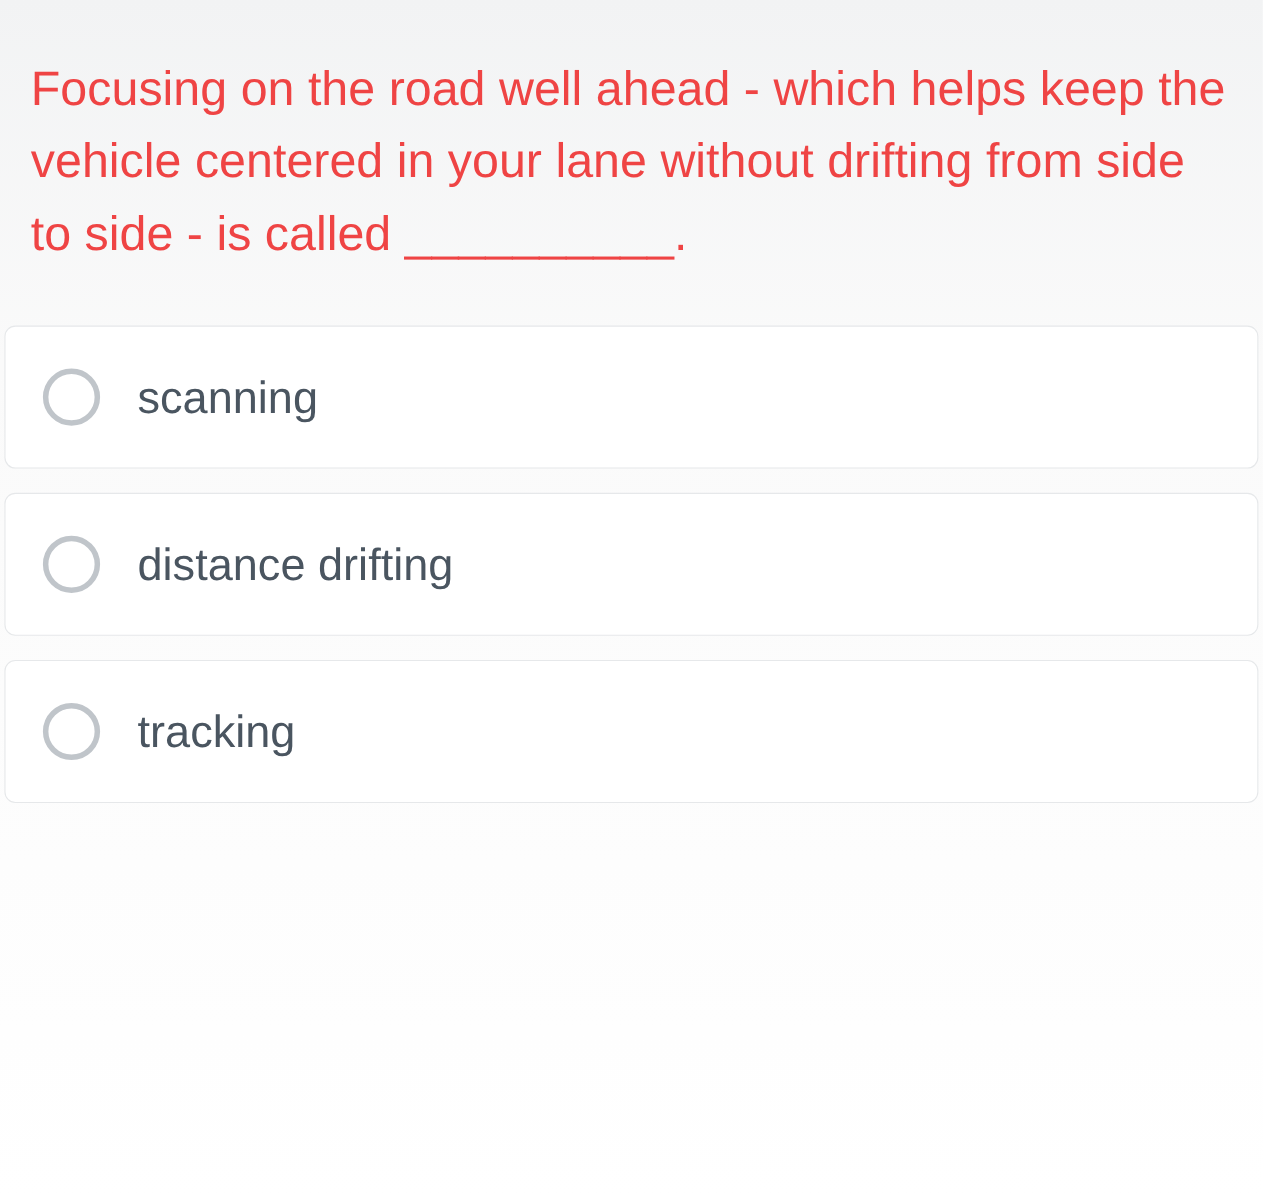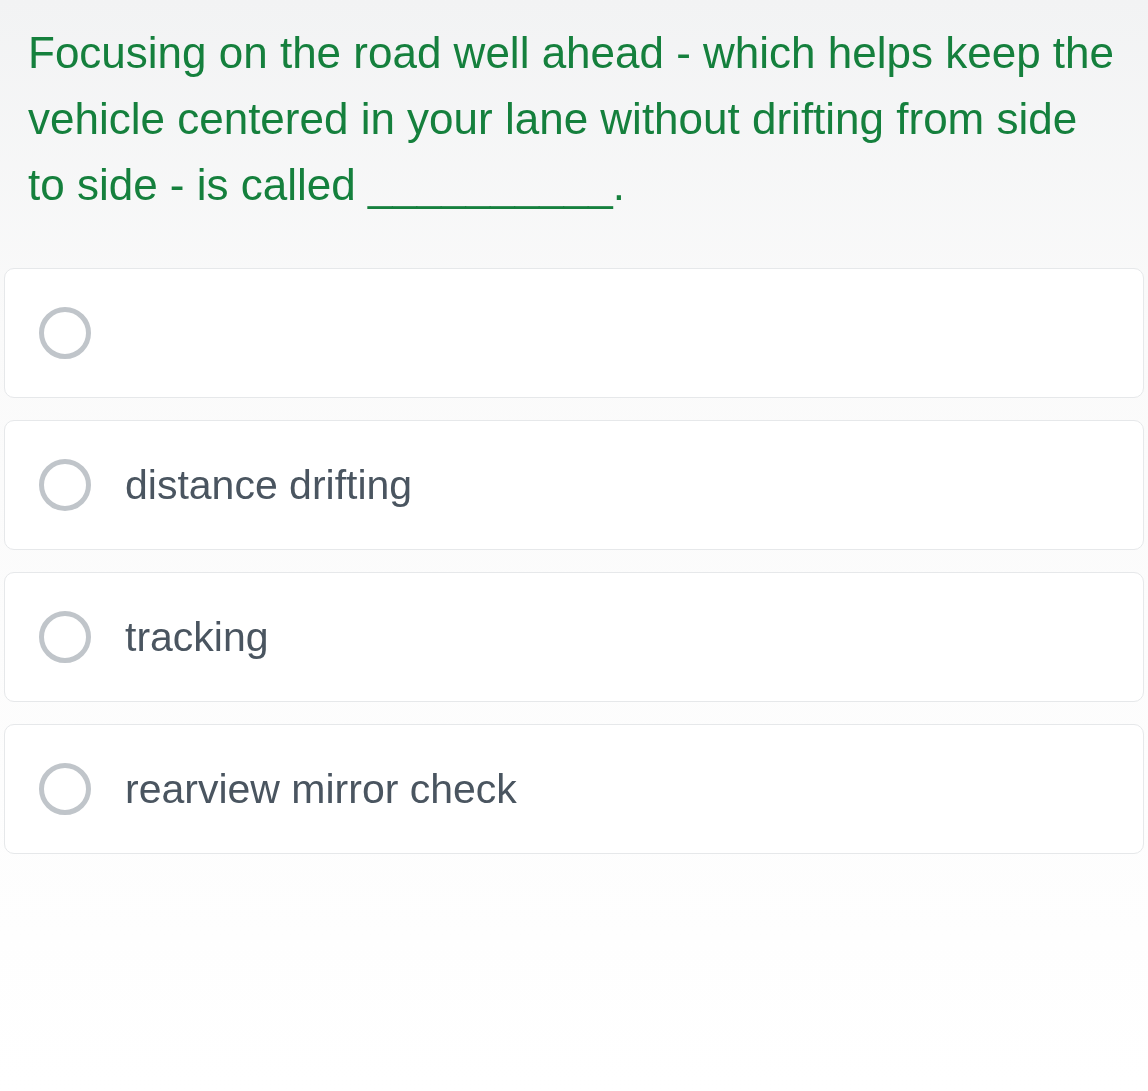--- a/index.html
+++ b/index.html
@@ -13,23 +13,24 @@
       height: 1091px;
       background: linear-gradient(to bottom, #f2f3f4 0%, #fafafa 30%, #ffffff 100%);
       overflow: hidden;
     }
     .container {
       padding: 0;
     }
     .question-text {
       font-size: 44px;
       line-height: 1.5;
-      color: #15803d;
+      color: #ef4444;
       padding: 20px 28px 50px 28px;
       font-weight: 400;
+      margin-top: 28px;
     }
     .options {
       display: flex;
       flex-direction: column;
       gap: 22px;
       padding: 0 4px 0 4px;
     }
     .option {
       background: #ffffff;
       border: 1px solid #e6e8ea;
@@ -55,27 +56,24 @@
     }
   </style>
 </head>
 <body>
 
 <div class="container">
   <div class="question-text">Focusing on the road well ahead - which helps keep the vehicle centered in your lane without drifting from side to side - is called __________.</div>
   <div class="options">
     <div class="option">
       <div class="radio-circle"></div>
+      <div class="option-label">scanning</div>
     </div>
     <div class="option">
       <div class="radio-circle"></div>
       <div class="option-label">distance drifting</div>
     </div>
     <div class="option">
       <div class="radio-circle"></div>
       <div class="option-label">tracking</div>
     </div>
-    <div class="option">
-      <div class="radio-circle"></div>
-      <div class="option-label">rearview mirror check</div>
-    </div>
   </div>
 </div>
 
 </body></html>

